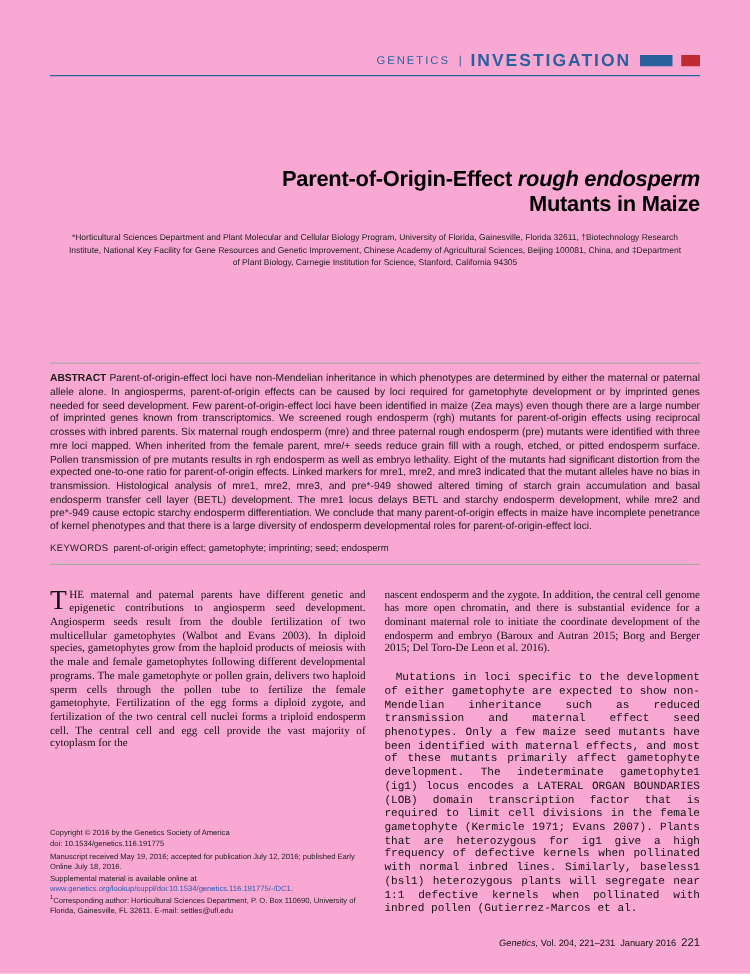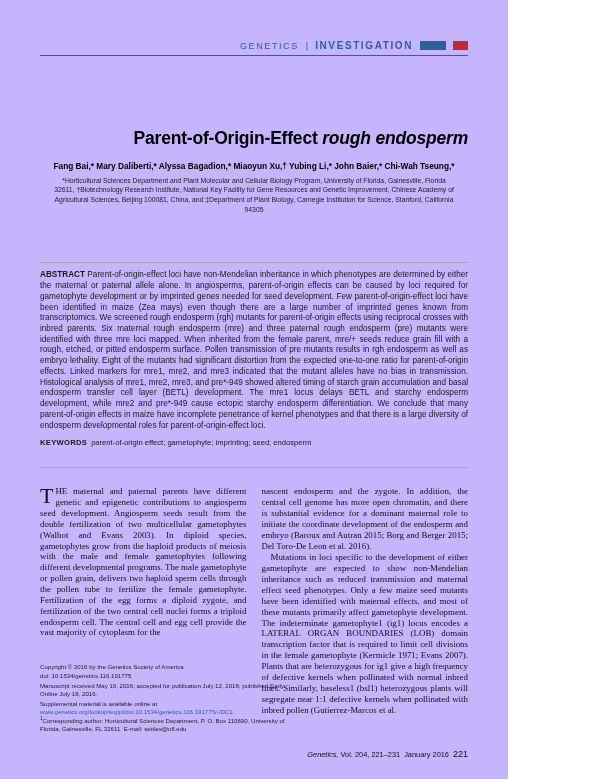--- a/index.html
+++ b/index.html
@@ -1,48 +1,48 @@
 <!DOCTYPE html>
 <html><head>
 <meta charset="utf-8">
 <style>
   html,body{margin:0;padding:0;background:#ffffff;}
   .page{
-    width:508px;height:779px;background:#c4b5fd;position:relative;
+    width:600px;height:779px;background:#f9a8d4;position:relative;
     padding:40px 40px 0;box-sizing:border-box;overflow:hidden;
     font-family:"Liberation Sans",sans-serif;color:#111;
   }
   
   .masthead{display:flex;justify-content:flex-end;align-items:center;gap:7px;
     border-bottom:1.5px solid #28619c;padding-bottom:4px;}
   .mh-journal{color:#28619c;font-size:9px;letter-spacing:1.6px;font-weight:400;}
   .mh-divider{color:#28619c;font-size:9px;}
-  .mh-section{color:#28619c;font-size:10px;letter-spacing:1.6px;font-weight:700;}
+  .mh-section{color:#28619c;font-size:14px;letter-spacing:1.6px;font-weight:700;}
   .block{display:inline-block;height:9px;}
   .block.blue{width:26px;background:#28619c;}
   .block.red{width:15px;background:#bf2b30;}
   
   .title{margin:72px 0 12px;text-align:right;font-size:17.5px;line-height:1.15;
     font-weight:700;color:#000;letter-spacing:-0.2px;}
   .title em{font-style:italic;}
   .authors{margin-top:13px;text-align:center;font-weight:700;font-size:8.3px;line-height:1.4;color:#000;}
   .affils{margin-top:3px;text-align:center;font-size:6.8px;line-height:1.42;color:#222;padding:0 14px;}
   
-  .abstract-block{margin-top:48px;border-top:1px solid #a9a9a9;border-bottom:1px solid #a9a9a9;
-    padding:7px 0 20px;}
+  .abstract-block{margin-top:75px;border-top:1px solid #a9a9a9;border-bottom:1px solid #a9a9a9;
+    padding:7px 0 8px;}
   .abstract-text{margin:0;font-size:8.2px;line-height:1.31;text-align:justify;color:#1a1a1a;}
   .abstract-label{font-weight:700;}
   .keywords{margin:7px 0 0;font-size:7.6px;color:#1a1a1a;}
-  .keywords-label{font-weight:700;letter-spacing:0.3px;margin-right:4px;}
+  .keywords-label{font-weight:400;letter-spacing:0.3px;margin-right:4px;}
   
   .columns{display:flex;gap:15px;margin-top:18px;}
   .col{width:252.5px;font-family:"Liberation Serif",serif;font-size:8.9px;line-height:1.22;
     text-align:justify;color:#111;}
   .col p{margin:0;}
-  .col p + p{text-indent:9px;margin-top:1px;}
+  .col p + p{text-indent:9px;margin-top:13px;font-family:Liberation Mono, monospace;}
   .dropcap{float:left;font-size:22px;line-height:17px;padding:1px 2px 0 0;font-family:"Liberation Serif",serif;}
   
   .footnotes{position:absolute;left:40px;bottom:44px;width:252px;
     font-family:"Liberation Sans",sans-serif;font-size:6.1px;line-height:1.33;color:#222;text-align:left;}
   .footnotes p{margin:0 0 1.5px;}
   .fn-link{color:#2a5db0;}
   .fn-sup{font-size:4.6px;vertical-align:super;line-height:0;}
   
   .page-footer{position:absolute;right:40px;bottom:20px;display:flex;align-items:flex-end;gap:4px;
     font-size:7.4px;color:#111;}
@@ -56,24 +56,23 @@
 
   <header class="masthead">
     <span class="mh-journal">GENETICS</span>
     <span class="mh-divider">|</span>
     <span class="mh-section">INVESTIGATION</span>
     <span class="block blue"></span>
     <span class="block red"></span>
   </header>
 
   <h1 class="title"><span>Parent-of-Origin-Effect </span><em>rough endosperm</em><br>
-    </h1>
+    <span>Mutants in Maize</span></h1>
 
   <div class="authors">
-    <div>Fang Bai,* Mary Daliberti,* Alyssa Bagadion,* Miaoyun Xu,† Yubing Li,* John Baier,* Chi-Wah Tseung,*</div>
   </div>
 
   <div class="affils">*Horticultural Sciences Department and Plant Molecular and Cellular Biology Program, University of Florida, Gainesville, Florida 32611, †Biotechnology Research Institute, National Key Facility for Gene Resources and Genetic Improvement, Chinese Academy of Agricultural Sciences, Beijing 100081, China, and ‡Department of Plant Biology, Carnegie Institution for Science, Stanford, California 94305</div>
 
   <section class="abstract-block">
     <p class="abstract-text"><span class="abstract-label">ABSTRACT</span><span> Parent-of-origin-effect loci have non-Mendelian inheritance in which phenotypes are determined by either the maternal or paternal allele alone. In angiosperms, parent-of-origin effects can be caused by loci required for gametophyte development or by imprinted genes needed for seed development. Few parent-of-origin-effect loci have been identified in maize (Zea mays) even though there are a large number of imprinted genes known from transcriptomics. We screened rough endosperm (rgh) mutants for parent-of-origin effects using reciprocal crosses with inbred parents. Six maternal rough endosperm (mre) and three paternal rough endosperm (pre) mutants were identified with three mre loci mapped. When inherited from the female parent, mre/+ seeds reduce grain fill with a rough, etched, or pitted endosperm surface. Pollen transmission of pre mutants results in rgh endosperm as well as embryo lethality. Eight of the mutants had significant distortion from the expected one-to-one ratio for parent-of-origin effects. Linked markers for mre1, mre2, and mre3 indicated that the mutant alleles have no bias in transmission. Histological analysis of mre1, mre2, mre3, and pre*-949 showed altered timing of starch grain accumulation and basal endosperm transfer cell layer (BETL) development. The mre1 locus delays BETL and starchy endosperm development, while mre2 and pre*-949 cause ectopic starchy endosperm differentiation. We conclude that many parent-of-origin effects in maize have incomplete penetrance of kernel phenotypes and that there is a large diversity of endosperm developmental roles for parent-of-origin-effect loci.</span></p>
     <p class="keywords"><span class="keywords-label">KEYWORDS</span><span>parent-of-origin effect; gametophyte; imprinting; seed; endosperm</span></p>
   </section>
 
   <div class="columns">

